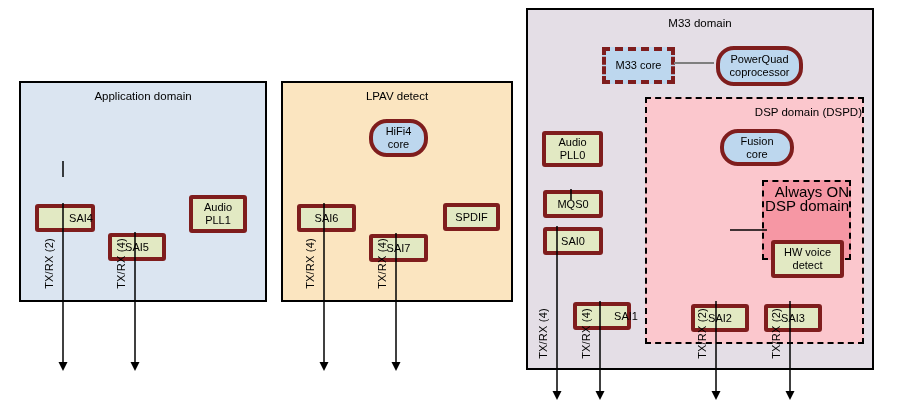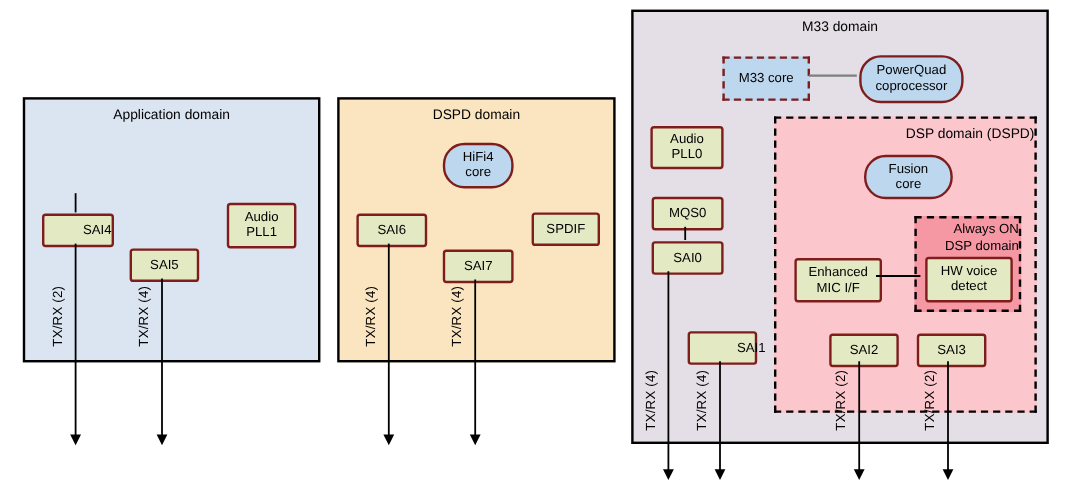--- a/index.html
+++ b/index.html
@@ -16,28 +16,28 @@
     position:absolute; top:6px; left:0; right:0; text-align:center;
     font-size:11.5px; line-height:14px;
   }
   .subdomain { position:absolute; border:2px dashed #000; }
   .subdomain.dsp { background:var(--dsp-fill); }
   .subdomain.aon { background:var(--always-on-fill); }
   .sub-title {
     position:absolute; top:6px; left:0; right:0; text-align:right;
     font-size:11.5px; line-height:14px; white-space:pre-line;
   }
-  .sub-title.aon-title { top:3px; font-size:11px; line-height:13.5px; }
+  .sub-title.aon-title { top:3px; font-size:15px; line-height:13.5px; }
   .box {
-    position:absolute; border:2px solid #7f1d1d; border-radius:3px;
+    position:absolute; border:4px solid #7f1d1d; border-radius:3px;
     display:flex; align-items:center; justify-content:center;
     text-align:center; font-size:11px; line-height:13px; white-space:pre-line;
     z-index:2;
   }
-  .green { background:var(--module-green); }
+  .green { background:var(--module-green);margin-top:26px; }
   .blue  { background:var(--core-blue);border-radius:18px; }
   .dashed { border-style:dashed; border-radius:0; }
   .vlabel {
     position:absolute; width:66px; height:13px; font-size:11px; line-height:13px;
     text-align:center; letter-spacing:0.2px; transform:rotate(-90deg);
     z-index:6; white-space:nowrap;
   }
   svg.overlay { position:absolute; left:0; top:0; z-index:5; pointer-events:none; }
 </style>
 </head>
@@ -47,21 +47,21 @@
 
   <div class="domain app" style="left:19px; top:81px; width:248px; height:221px;">
     <div class="domain-title">Application domain</div>
     <div class="box green" style="left:14px; top:95px; width:60px; height:28px;padding-left:32px;">SAI4</div>
     <div class="box green" style="left:87px; top:124px; width:58px; height:28px;">SAI5</div>
     <div class="box green" style="left:168px; top:86px; width:58px; height:38px;">Audio
 PLL1</div>
   </div>
 
   <div class="domain lpav" style="left:281px; top:81px; width:232px; height:221px;">
-    <div class="domain-title">DSPD domain</div>
+    <div class="domain-title">LPAV detect</div>
     <div class="box blue" style="left:86px; top:36px; width:59px; height:38px;">HiFi4
 core</div>
     <div class="box green" style="left:14px; top:95px; width:59px; height:28px;">SAI6</div>
     <div class="box green" style="left:160px; top:94px; width:57px; height:28px;">SPDIF</div>
     <div class="box green" style="left:86px; top:125px; width:59px; height:28px;">SAI7</div>
   </div>
 
   <div class="domain m33" style="left:526px; top:8px; width:348px; height:362px;">
     <div class="domain-title">M33 domain</div>
     <div class="box blue dashed" style="left:74px; top:37px; width:73px; height:37px;">M33 core</div>
@@ -70,22 +70,20 @@
     <div class="box green" style="left:14px; top:95px; width:61px; height:36px;">Audio
 PLL0</div>
     <div class="box green" style="left:15px; top:154px; width:60px; height:28px;">MQS0</div>
     <div class="box green" style="left:15px; top:191px; width:60px; height:28px;">SAI0</div>
     <div class="box green" style="left:45px; top:266px; width:58px; height:28px;padding-left:48px;">SAI1</div>
 
     <div class="subdomain dsp" style="left:117px; top:87px; width:219px; height:247px;">
       <div class="sub-title">DSP domain (DSPD)</div>
       <div class="box blue" style="left:73px; top:30px; width:74px; height:37px;">Fusion
 core</div>
-      <div class="box green" style="left:15px; top:116px; width:73px; height:37px;">Enhanced
-MIC I/F</div>
       <div class="box green" style="left:44px; top:179px; width:58px; height:28px;">SAI2</div>
       <div class="box green" style="left:117px; top:179px; width:58px; height:28px;">SAI3</div>
 
       <div class="subdomain aon" style="left:115px; top:81px; width:89px; height:80px;">
         <div class="sub-title aon-title">Always ON
 DSP domain</div>
         <div class="box green" style="left:7px; top:32px; width:73px; height:38px;">HW voice
 detect</div>
       </div>
     </div>

